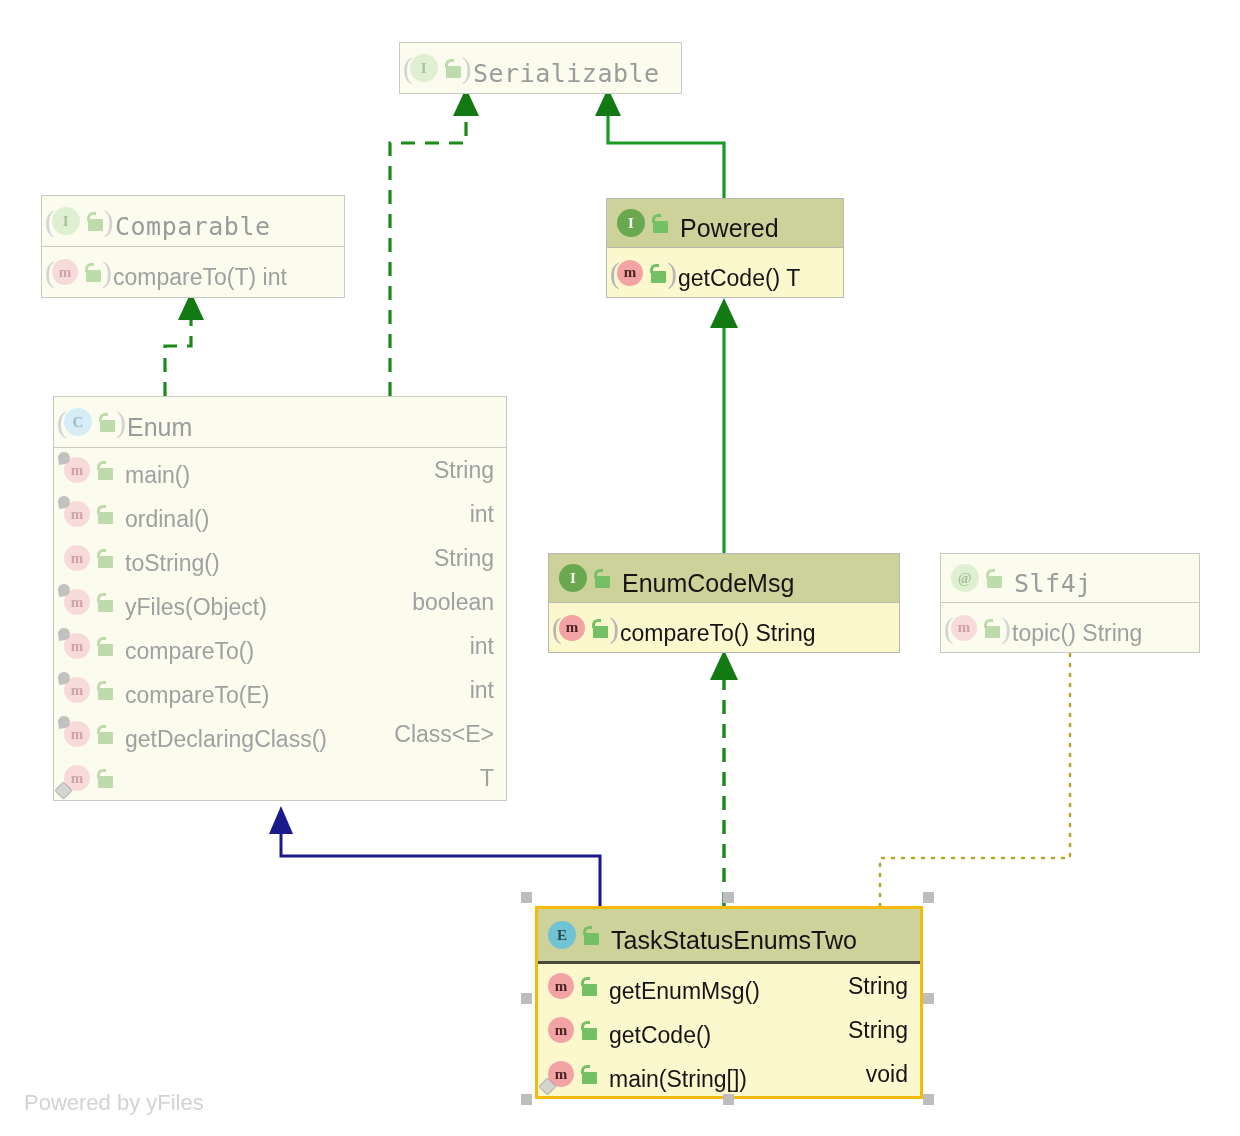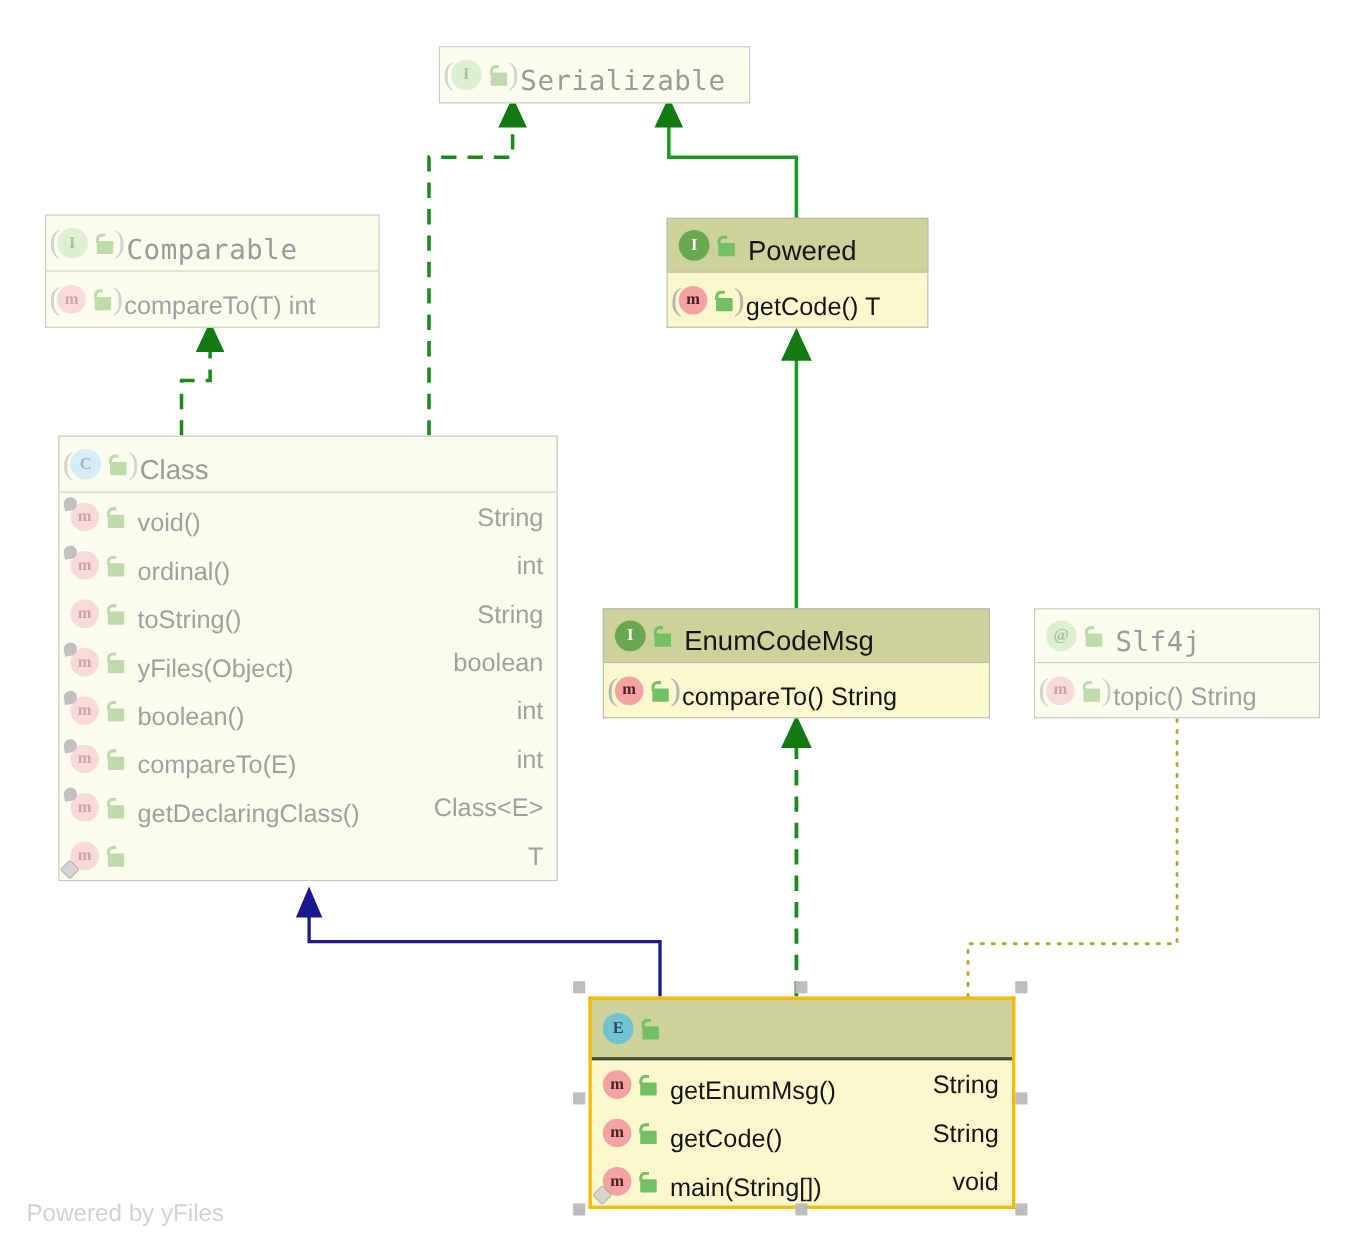--- a/index.html
+++ b/index.html
@@ -209,33 +209,33 @@
     <div class="hdr" style="height:52px;">
       <span class="ic">
         <span class="paren l">(</span>
         <span class="circ cls">C</span>
         <span class="paren r">)</span>
         <span class="lockwrap">
           <span class="lockarc"></span>
             <span class="lockbody"></span>
         </span>
       </span>
-      <span class="mname">Class</span>
+      <span class="mname">Enum</span>
     </div>
     <div class="body">
       <div class="row" style="height:44px;">
         <span class="ic">
           <span class="finalmark"></span>
           <span class="circ method small">m</span>
           <span class="lockwrap">
               <span class="lockarc"></span>
               <span class="lockbody"></span>
             </span>
         </span>
-        <span class="mname">void()</span>
+        <span class="mname">main()</span>
         <span class="spacer"></span>
         <span class="mtype">String</span>
       </div>
       <div class="row" style="height:44px;">
         <span class="ic">
           <span class="finalmark"></span>
           <span class="circ method small">m</span>
           <span class="lockwrap">
               <span class="lockarc"></span>
               <span class="lockbody"></span>
@@ -272,21 +272,21 @@
       </div>
       <div class="row" style="height:44px;">
         <span class="ic">
           <span class="finalmark"></span>
           <span class="circ method small">m</span>
           <span class="lockwrap">
               <span class="lockarc"></span>
               <span class="lockbody"></span>
             </span>
         </span>
-        <span class="mname">boolean()</span>
+        <span class="mname">compareTo()</span>
         <span class="spacer"></span>
         <span class="mtype">int</span>
       </div>
       <div class="row" style="height:44px;">
         <span class="ic">
           <span class="finalmark"></span>
           <span class="circ method small">m</span>
           <span class="lockwrap">
               <span class="lockarc"></span>
               <span class="lockbody"></span>
@@ -380,20 +380,21 @@
 
   <div class="node active selected" style="left:535px;top:906px;width:388px;">
     <div class="hdr" style="height:55px;">
       <span class="ic">
         <span class="circ enum">E</span>
         <span class="lockwrap">
           <span class="lockarc"></span>
             <span class="lockbody"></span>
         </span>
       </span>
+      <span class="mname">TaskStatusEnumsTwo</span>
     </div>
     <div class="hdrline" style="position:absolute;left:3px;right:3px;top:55px;"></div>
     <div class="body" style="padding-top:3px;">
       <div class="row" style="height:44px;">
         <span class="ic">
           <span class="circ method small">m</span>
           <span class="lockwrap">
               <span class="lockarc"></span>
               <span class="lockbody"></span>
             </span>

